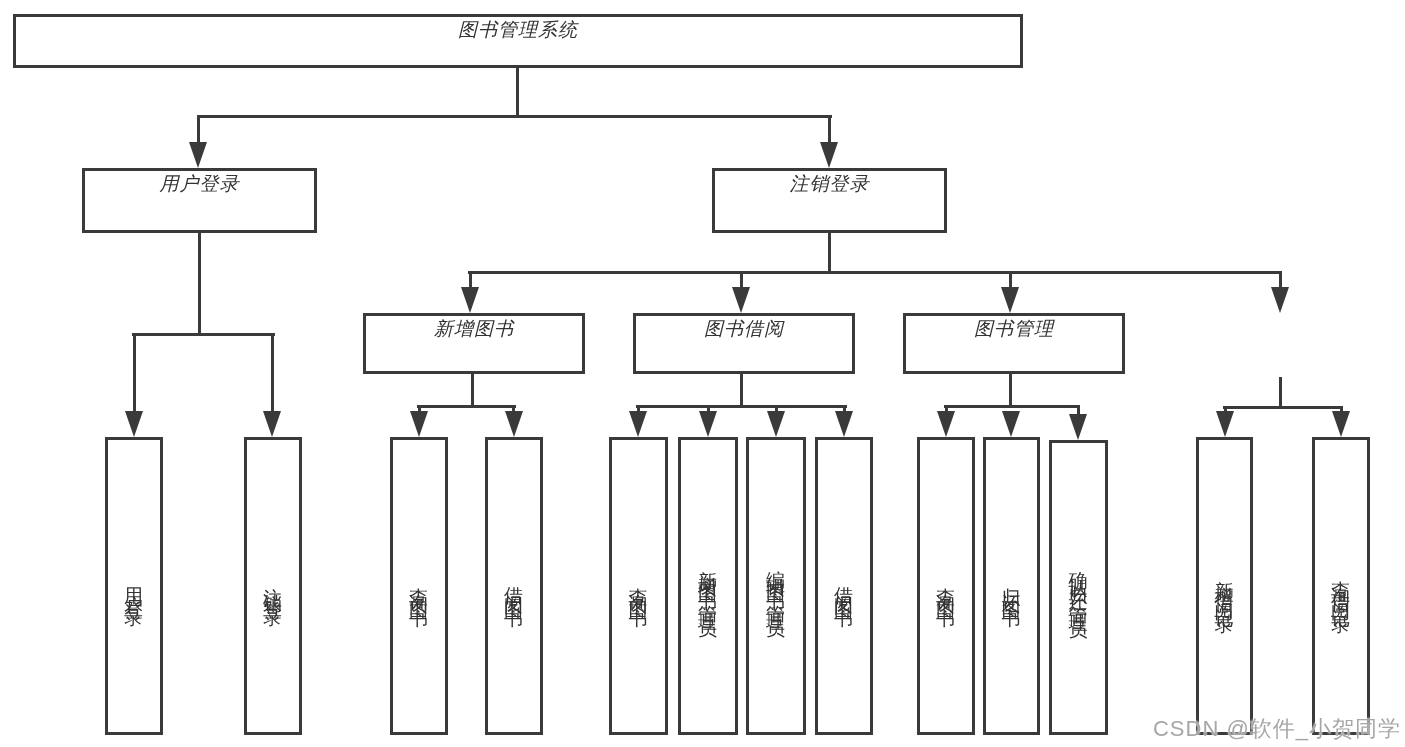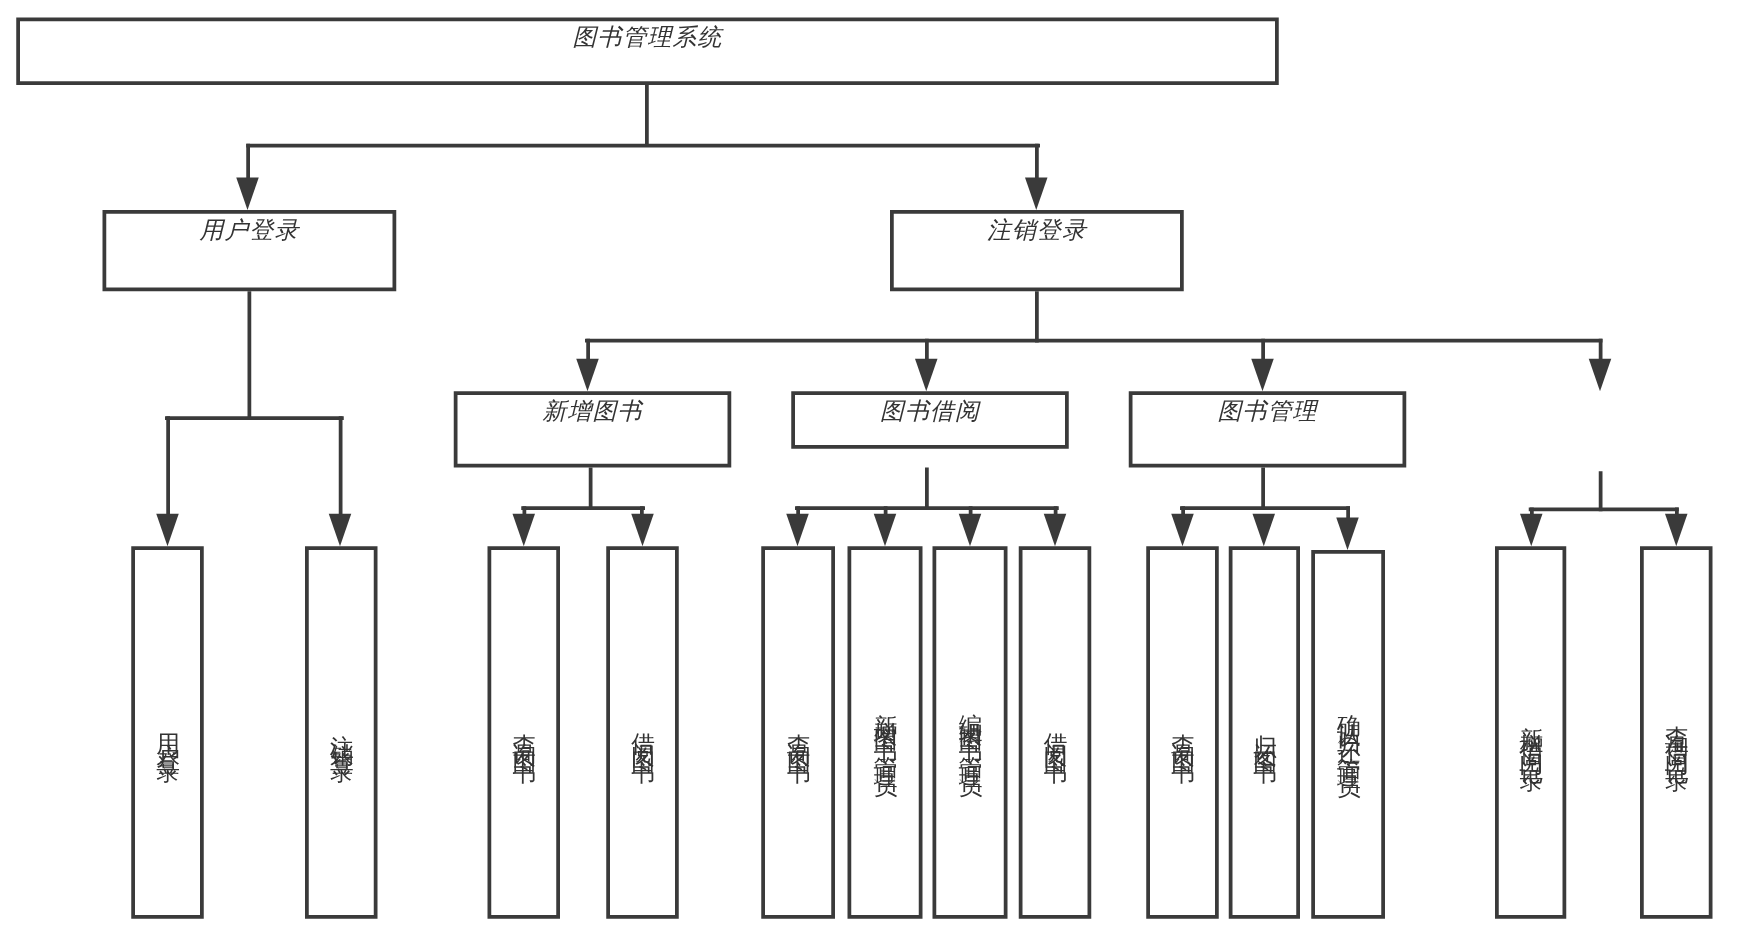--- a/index.html
+++ b/index.html
@@ -53,21 +53,21 @@
   </div>
 
   <div class="box" style="left:712px;top:168px;width:235px;height:65px;">
     <span>注销登录</span>
   </div>
 
   <div class="box" style="left:363px;top:313px;width:222px;height:61px;">
     <span>新增图书</span>
   </div>
 
-  <div class="box" style="left:633px;top:313px;width:222px;height:46px;">
+  <div class="box" style="left:633px;top:313px;width:222px;height:61px;">
     <span>图书借阅</span>
   </div>
 
   <div class="box" style="left:903px;top:313px;width:222px;height:61px;">
     <span>图书管理</span>
   </div>
 
 
   <div class="vbox" style="left:105px;top:437px;width:58px;height:298px;">
     <span class="vtext">用户登录</span>
@@ -172,14 +172,15 @@
   <div class="arrow" style="left:1002px;top:411px;"></div>
   <div class="arrow" style="left:1069px;top:414px;"></div>
 
   <div class="vl" style="left:1279px;top:377px;height:32px;"></div>
   <div class="hl" style="left:1223px;top:406px;width:120px;"></div>
   <div class="vl" style="left:1224px;top:406px;height:8px;"></div>
   <div class="vl" style="left:1340px;top:406px;height:8px;"></div>
   <div class="arrow" style="left:1216px;top:411px;"></div>
   <div class="arrow" style="left:1332px;top:411px;"></div>
 
+  <div class="watermark">CSDN @软件_小贺同学</div>
 
 </div>
 
 </body></html>

